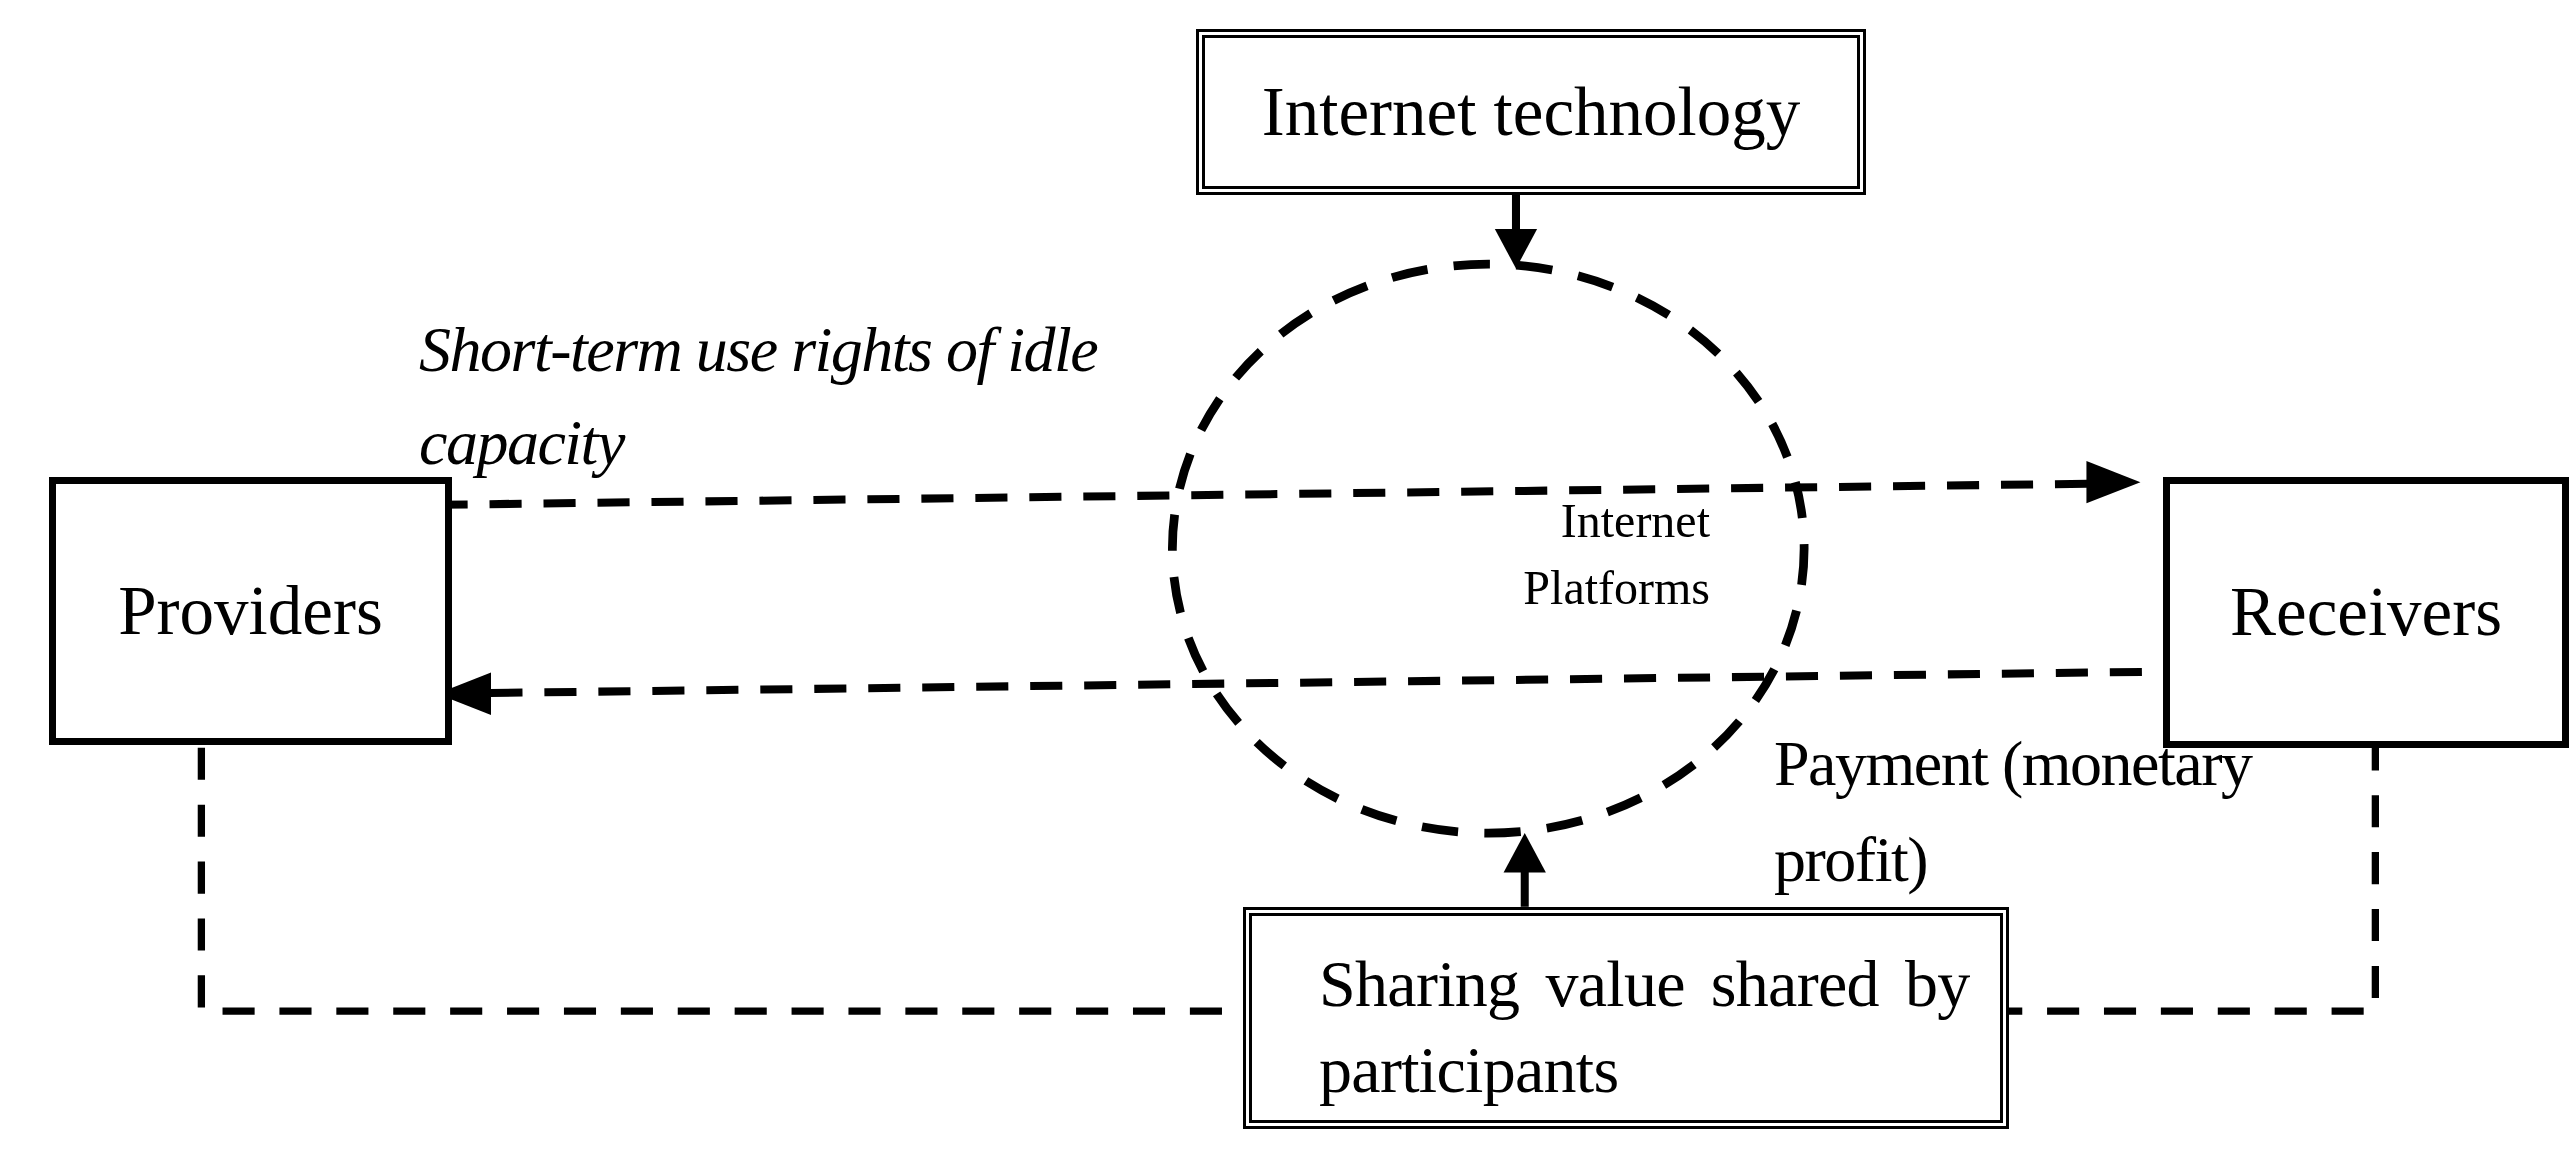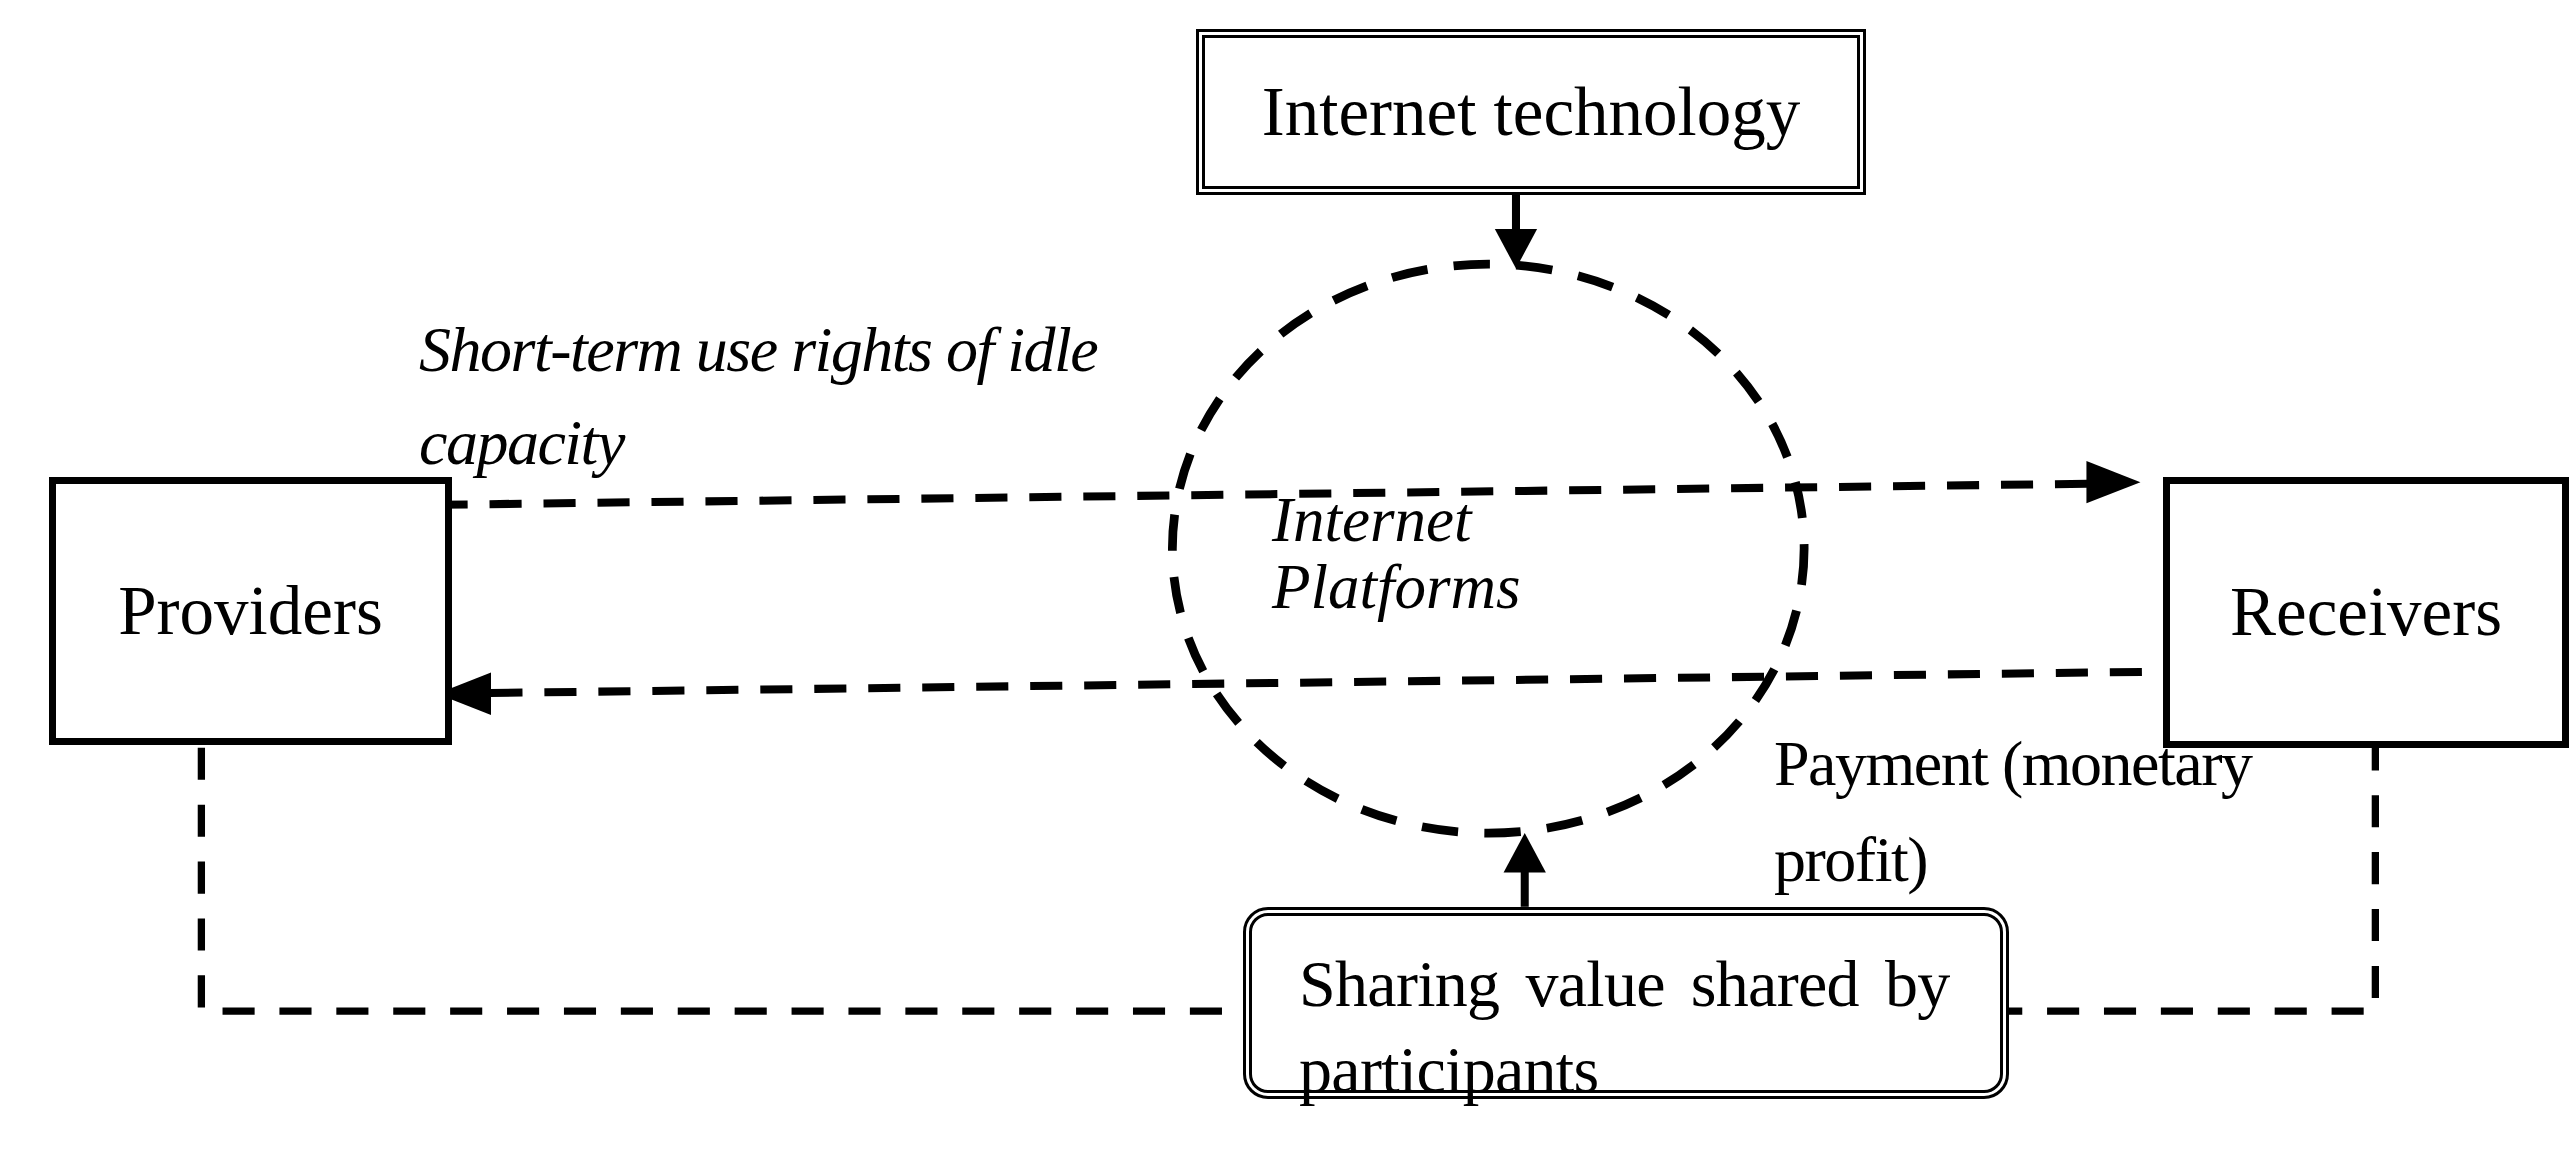--- a/index.html
+++ b/index.html
@@ -16,34 +16,34 @@
     position:absolute; box-sizing:border-box; background:#ffffff;
     display:flex; align-items:center; justify-content:center;
     text-align:center; z-index:2; font-size:69px; line-height:1.05;margin-left:20px;
   }
   .solidborder { border:7.3px solid #000000; }
   .doubleborder { border:9.5px double #000000; }
   #box-internet-technology { left:1176px; top:29px;  width:670px;  height:166px; }
   #box-providers           { left:29px;   top:477px; width:403px;  height:268px; }
   #box-receivers           { left:2143px; top:477px; width:406px;  height:271px; }
   #box-sharing-value {
-    left:1223px; top:907px; width:766px; height:192px;
+    left:1223px; top:907px; width:766px; height:222px;
     display:block; text-align:left; font-size:66px; line-height:86px;
-    padding:25px 22px 0 47px; letter-spacing:-0.7px;border-radius:25px;
+    padding:25px 22px 0 67px; letter-spacing:-0.7px;
   }
   #box-sharing-value .justified { word-spacing:10.2px; }
   .floating-label {
     position:absolute; z-index:3; font-size:64px; letter-spacing:-1.5px;
     white-space:nowrap; background:transparent;
   }
   #label-short-term { left:419px;  top:303px; line-height:93px;font-style:italic; }
   #label-payment    { left:1774px; top:716px; line-height:96px; }
   #label-platforms {
     position:absolute; z-index:3; left:1272px; top:487px; width:438px;
-    text-align:left; font-size:63px; line-height:67px; white-space:nowrap;font-style:italic;
+    text-align:right; font-size:48px; line-height:67px; white-space:nowrap;
   }
 </style>
 </head>
 <body>
 
 <div id="canvas">
 
   <svg id="lines" width="2576" height="1149" viewBox="0 0 3531 1575">
 
     <ellipse cx="2040" cy="752" rx="433" ry="390" fill="none" stroke="#000" stroke-width="12" stroke-dasharray="50 36"></ellipse>

